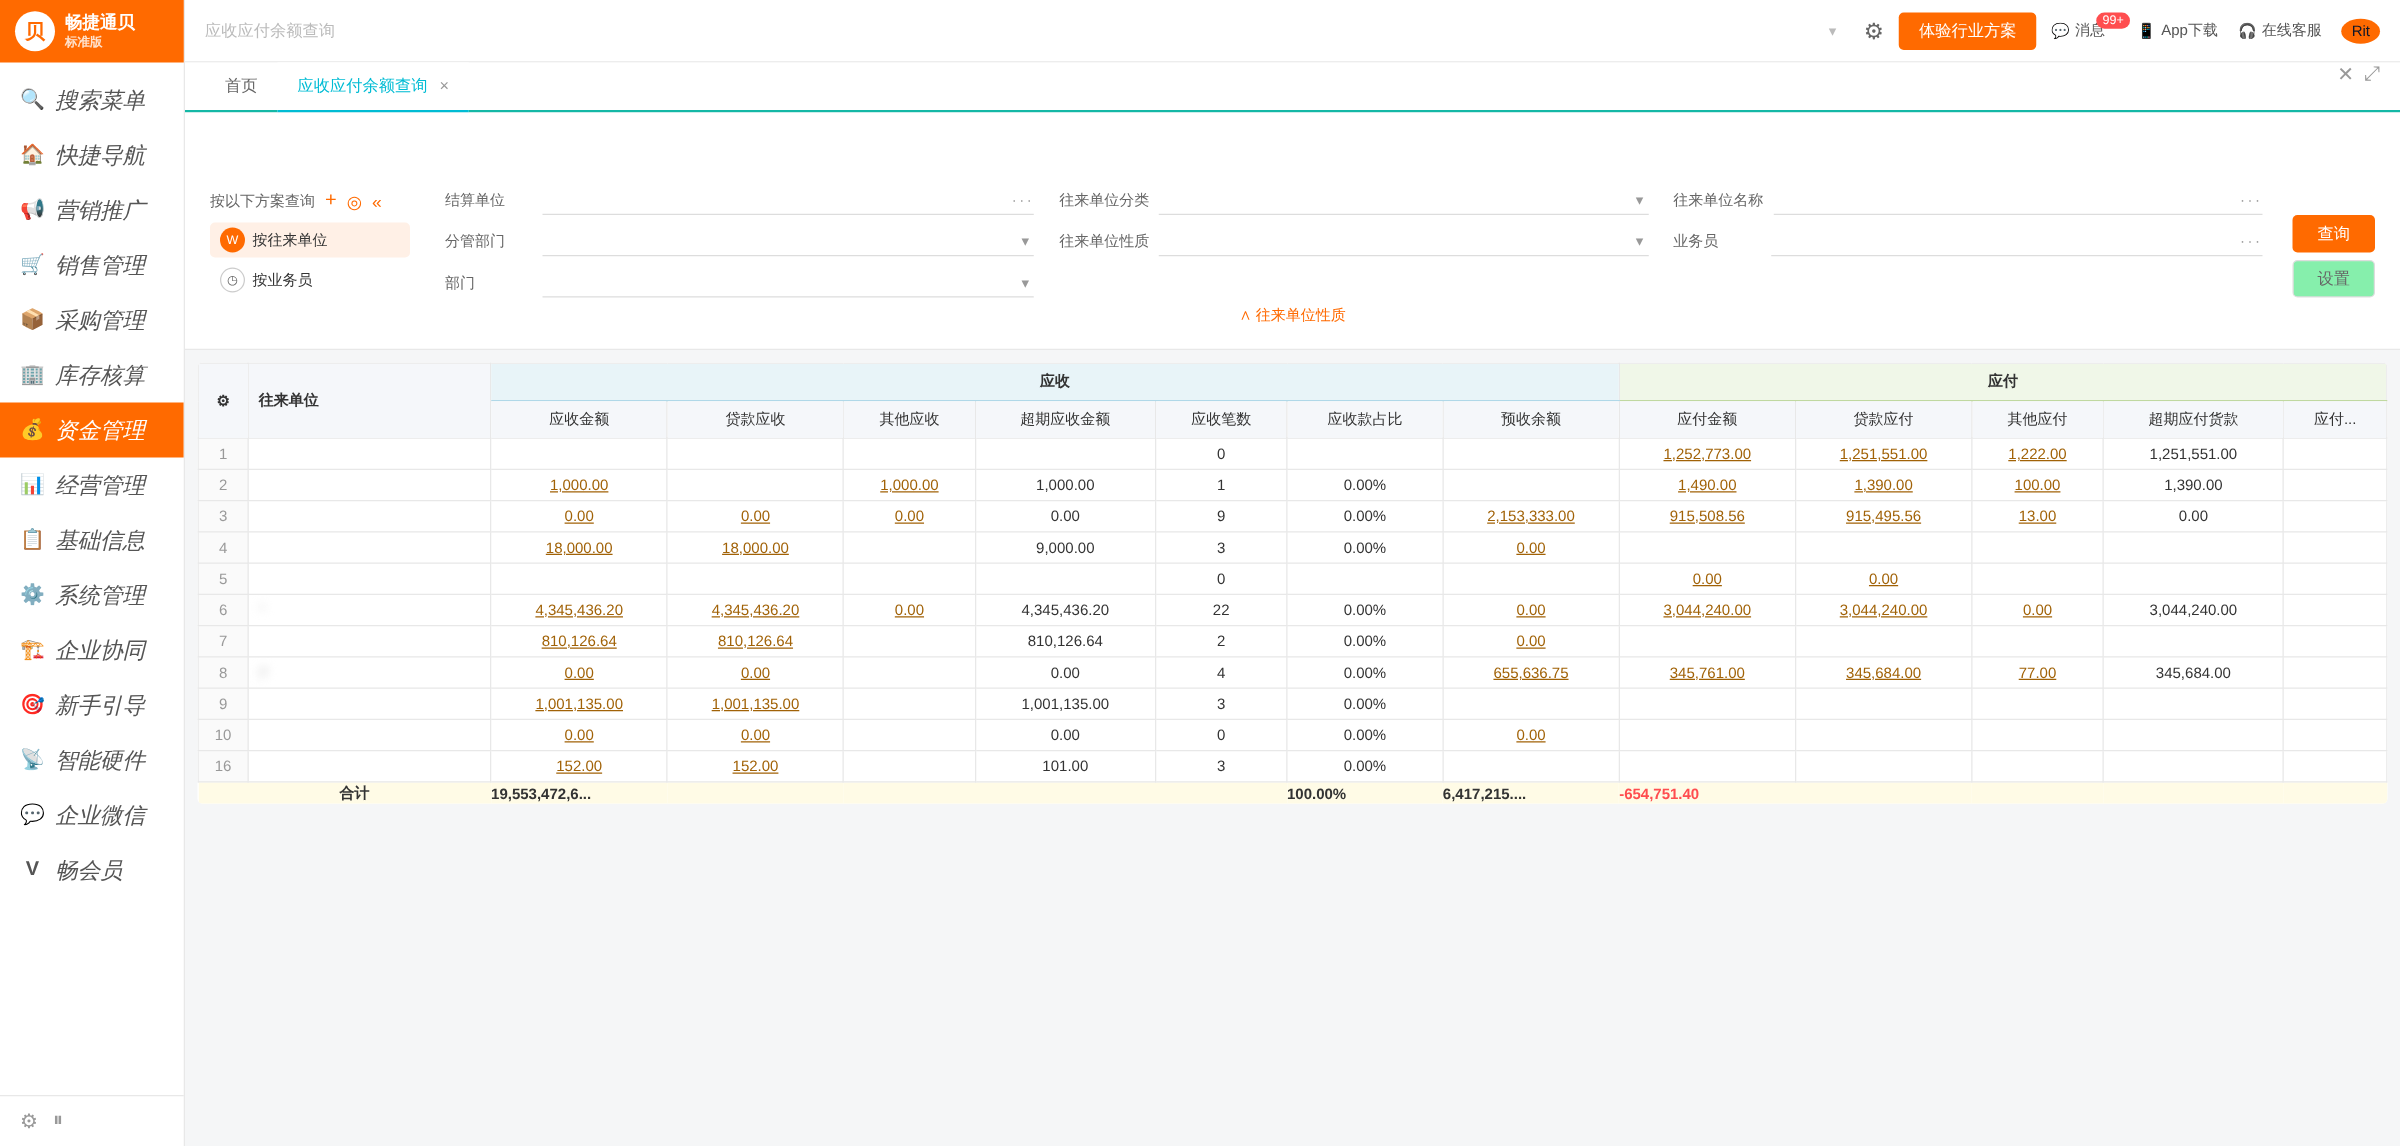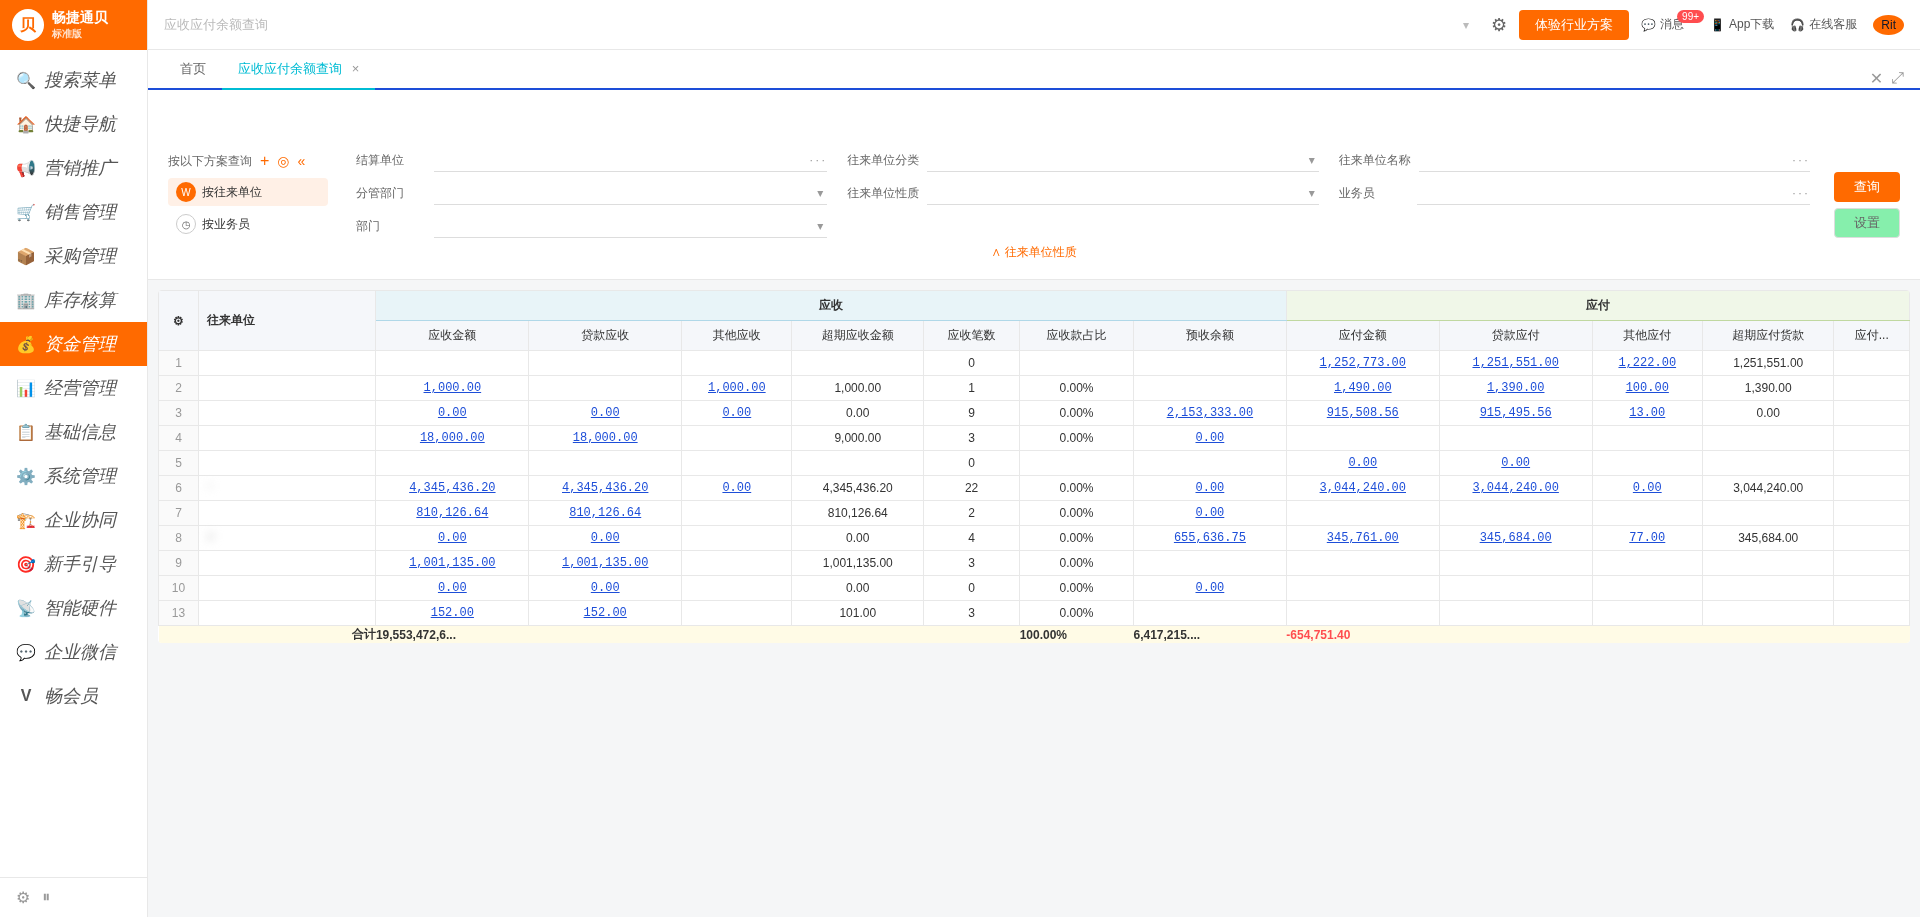--- a/index.html
+++ b/index.html
@@ -25,21 +25,21 @@
     .header { height: 50px; background: #fff; border-bottom: 1px solid #e8e8e8; display: flex; align-items: center; padding: 0 16px; gap: 12px; }
     .header-breadcrumb { color: #999; font-size: 12px; flex: 1; display: flex; align-items: center; gap: 6px; }
     .header-settings-icon { color: #666; font-size: 18px; cursor: pointer; }
     .header-cta { background: #ff6a00; color: #fff; border: none; border-radius: 4px; padding: 6px 16px; font-size: 13px; cursor: pointer; white-space: nowrap; }
     .header-right { display: flex; align-items: center; gap: 16px; margin-left: auto; }
     .header-badge { position: relative; display: flex; align-items: center; gap: 4px; cursor: pointer; color: #555; }
     .badge-count { background: #ff4d4f; color: #fff; border-radius: 10px; font-size: 10px; padding: 1px 5px; position: absolute; top: -6px; right: -10px; }
     .header-user { color: #666; font-size: 12px; cursor: pointer; }
 
     
-    .tab-bar { background: #fff; border-bottom: 2px solid #1d4ed8; display: flex; align-items: flex-end; padding: 0 16px; }
+    .tab-bar { background: #fff; border-bottom: 2px solid #14b8a6; display: flex; align-items: flex-start; padding: 0 16px; }
     .tab-item { padding: 10px 16px; cursor: pointer; color: #666; font-size: 13px; white-space: nowrap; }
     .tab-item.active { color: #00bcd4; border-bottom: 2px solid #00bcd4; margin-bottom: -2px; background: #fff; }
     .tab-close { margin-left: 6px; color: #999; }
     .tab-bar-actions { margin-left: auto; display: flex; gap: 8px; }
     .tab-action-btn { color: #999; font-size: 16px; cursor: pointer; }
 
     
     .page-content { flex: 1; overflow: auto; padding: 0; background: #f5f6f7; }
 
     
@@ -67,21 +67,21 @@
     .btn-setting { background: #86efac; color: #666; border: 1px solid #ddd; border-radius: 4px; padding: 5px 16px; font-size: 13px; cursor: pointer; }
     .collapse-bar { text-align: center; padding: 6px; color: #ff6a00; font-size: 12px; cursor: pointer; }
 
     
     .table-container { margin: 10px; background: #fff; border-radius: 4px; overflow: auto; }
 
     table { width: 100%; border-collapse: collapse; font-size: 12px; }
     thead tr th { background: #f5f7fa; border: 1px solid #e8e8e8; padding: 6px 8px; text-align: center; color: #333; font-weight: normal; white-space: nowrap; position: sticky; top: 0; z-index: 1; }
     thead tr:first-child th { font-weight: bold; }
     tbody tr td { border: 1px solid #e8e8e8; padding: 5px 8px; text-align: center; color: #333; white-space: nowrap; }
-    tbody tr td.num-link { color: #1d4ed8; text-decoration: underline; cursor: pointer; font-family: Liberation Mono, monospace; }
+    tbody tr td.num-link { color: #a16207; text-decoration: underline; cursor: pointer; }
     tbody tr td.row-num { color: #999; background: #fafafa; }
     .tfoot-row td { background: #fffbe6; font-weight: bold; }
     .blurred { filter: blur(4px); user-select: none; color: #ccc; }
     .col-partner { text-align: left; min-width: 120px; }
 
     
     ::-webkit-scrollbar { width: 6px; height: 6px; }
     ::-webkit-scrollbar-thumb { background: #ccc; border-radius: 3px; }
   </style>
 </head>
@@ -472,39 +472,39 @@
               <td class="">0</td>
               <td class="">0.00%</td>
               <td class="num-link">0.00</td>
               <td class=""></td>
               <td class=""></td>
               <td class=""></td>
               <td class=""></td>
               <td class=""></td>
             </tr>
             <tr>
-              <td class="row-num">13</td>
+              <td class="row-num">16</td>
               <td class="col-partner blurred"></td>
               <td class="num-link">152.00</td>
               <td class="num-link">152.00</td>
               <td class=""></td>
               <td class="">101.00</td>
               <td class="">3</td>
               <td class="">0.00%</td>
               <td class=""></td>
               <td class=""></td>
               <td class=""></td>
               <td class=""></td>
               <td class=""></td>
               <td class=""></td>
             </tr>
           </tbody>
         <tfoot>
           <tr class="tfoot-row">
-            <td colspan="2" style="text-align:right; padding-left:16px;">合计</td>
+            <td colspan="2" style="text-align:center; padding-left:16px;">合计</td>
             <td>19,553,472,6...</td>
             <td></td>
               <td></td>
               <td></td>
             <td></td>
             <td>100.00%</td>
             <td>6,417,215....</td>
             <td style="color:#ff4d4f;">-654,751.40</td>
             <td></td>
               <td></td>

